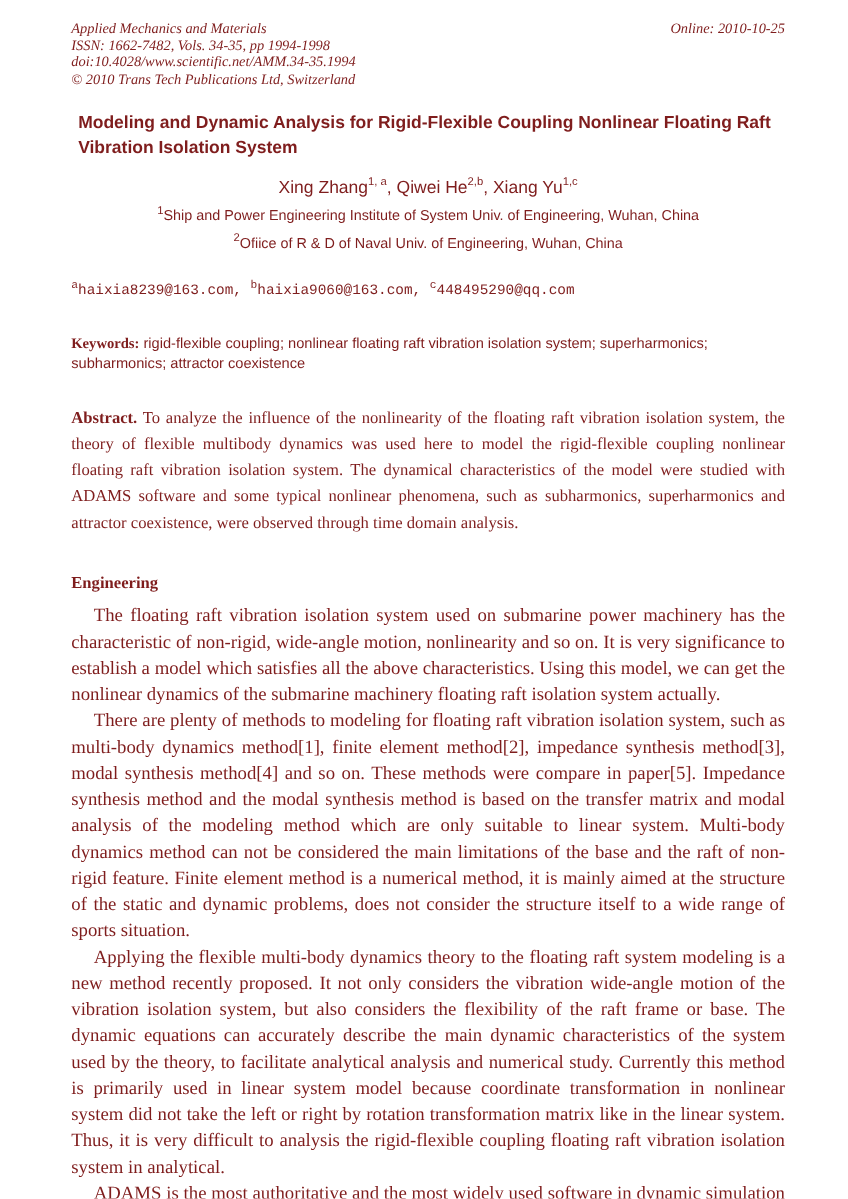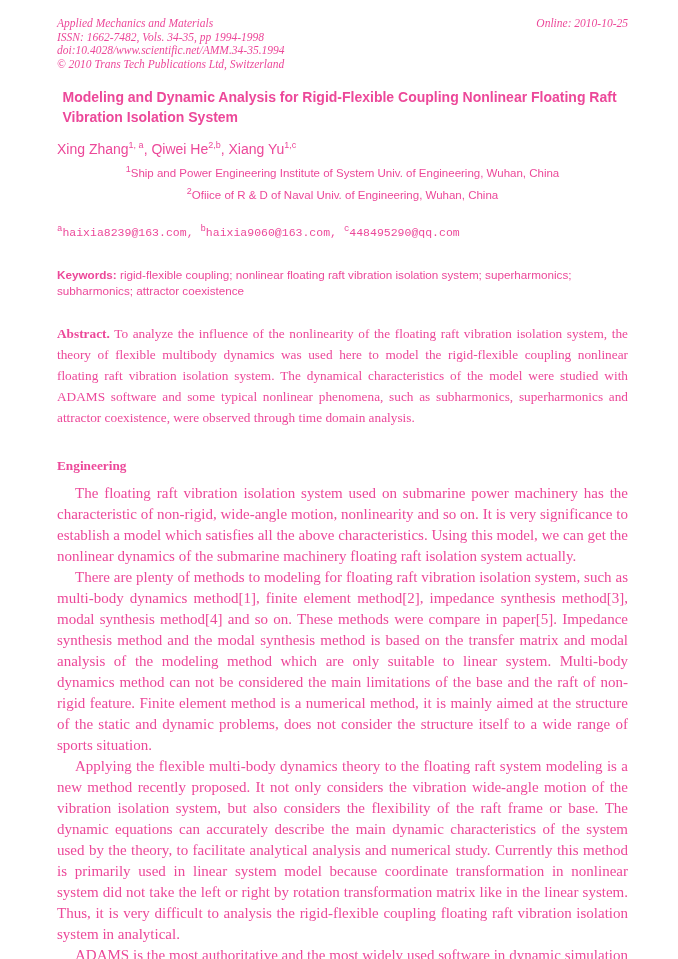--- a/index.html
+++ b/index.html
@@ -2,21 +2,21 @@
 <html><head>
 <meta charset="utf-8">
 <style>
   html, body { margin: 0; padding: 0; background: #ffffff; }
   .page {
     position: relative;
     width: 678px;
     height: 959px;
     box-sizing: border-box;
     background: #ffffff;
-    color: #ec4899;
+    color: #7f1d1d;
     padding: 17px 50px 0 57px;
     overflow: hidden;
   }
   
   .jheader {
     display: flex;
     justify-content: space-between;
     align-items: flex-start;
     font-family: "Liberation Serif", serif;
     font-style: italic;
@@ -32,21 +32,21 @@
     font-weight: bold;
     font-size: 14px;
     line-height: 19.5px;
     text-align: left;
     margin: 17px auto 0 auto;
     max-width: 560px;
   }
   .authors {
     font-family: "Liberation Sans", sans-serif;
     font-size: 14px;
-    text-align: left;
+    text-align: center;
     margin-top: 14px;
   }
   .authors sup, .affil sup, .emails sup {
     font-size: 9px;
     line-height: 0;
   }
   .affil {
     font-family: "Liberation Sans", sans-serif;
     font-size: 11.5px;
     text-align: center;
@@ -60,21 +60,21 @@
   }
 
   
   .keywords {
     font-family: "Liberation Sans", sans-serif;
     font-size: 11.7px;
     line-height: 16px;
     text-align: left;
     margin-top: 28px;
   }
-  .keywords .kw-label { font-weight: bold; }
+  .keywords .kw-label { font-weight: bold; font-family: Liberation Serif, serif; }
 
   
   .abstract {
     font-family: "Liberation Serif", serif;
     font-size: 13.3px;
     line-height: 21px;
     text-align: justify;
     margin-top: 24px;
   }
   .abstract .abs-label { font-weight: bold; }

